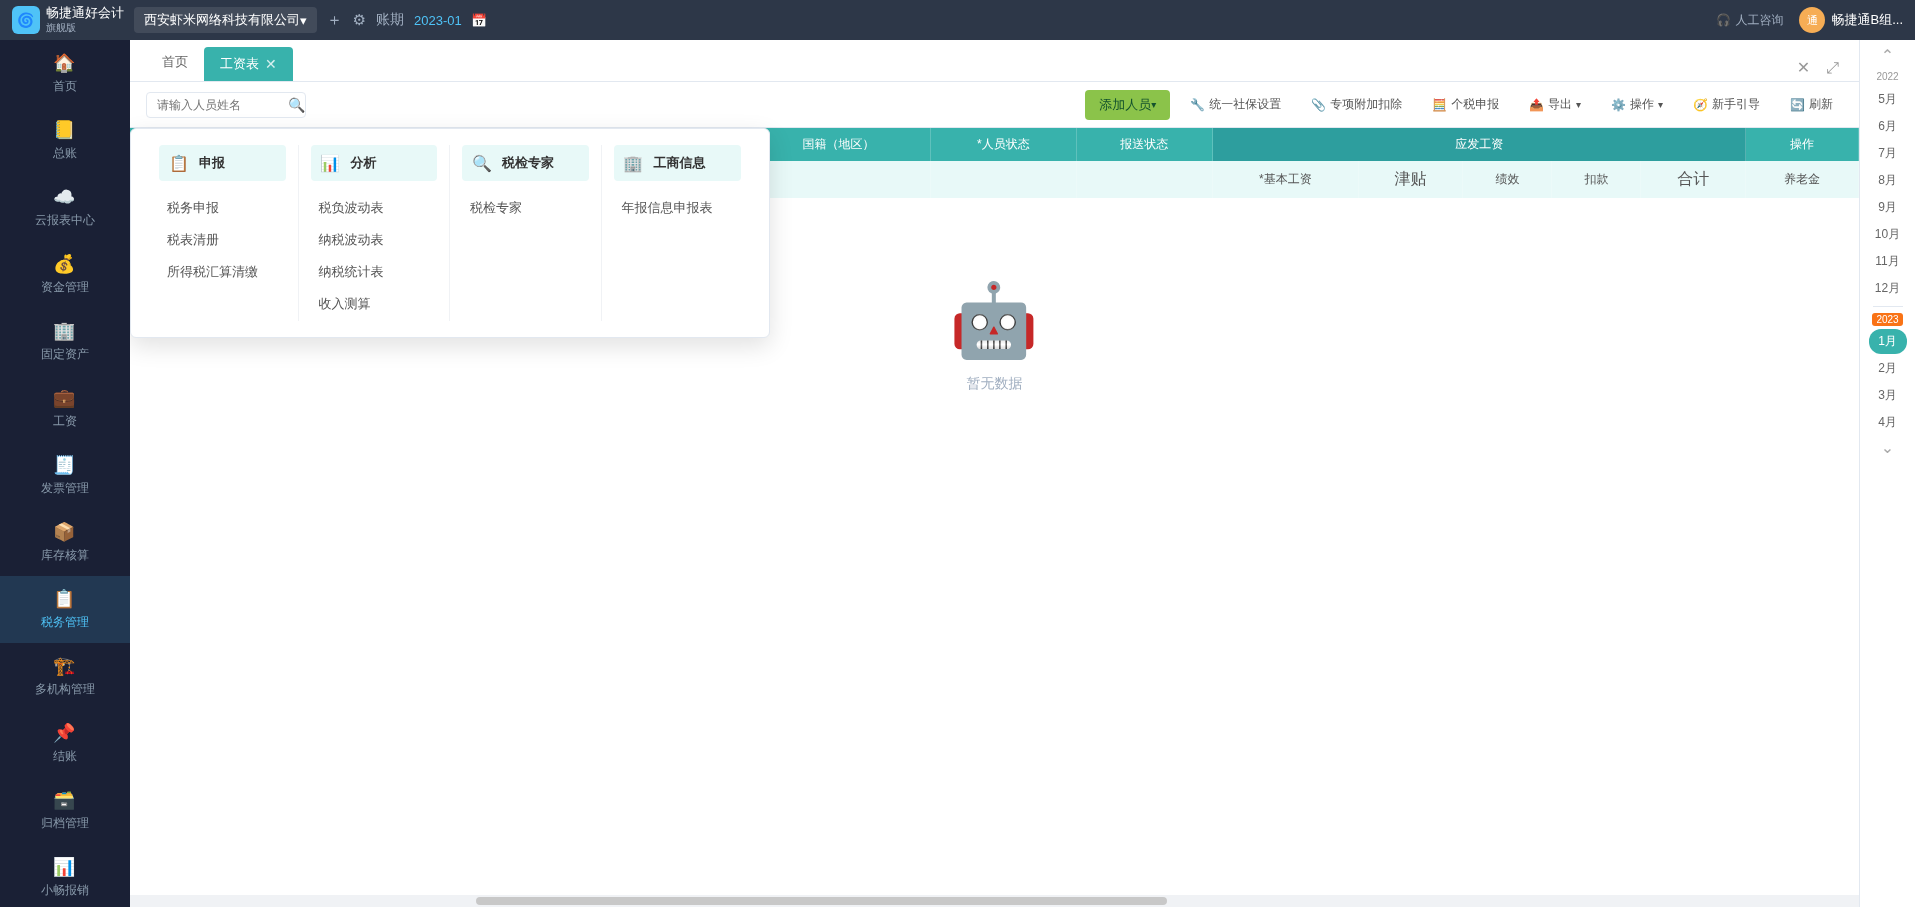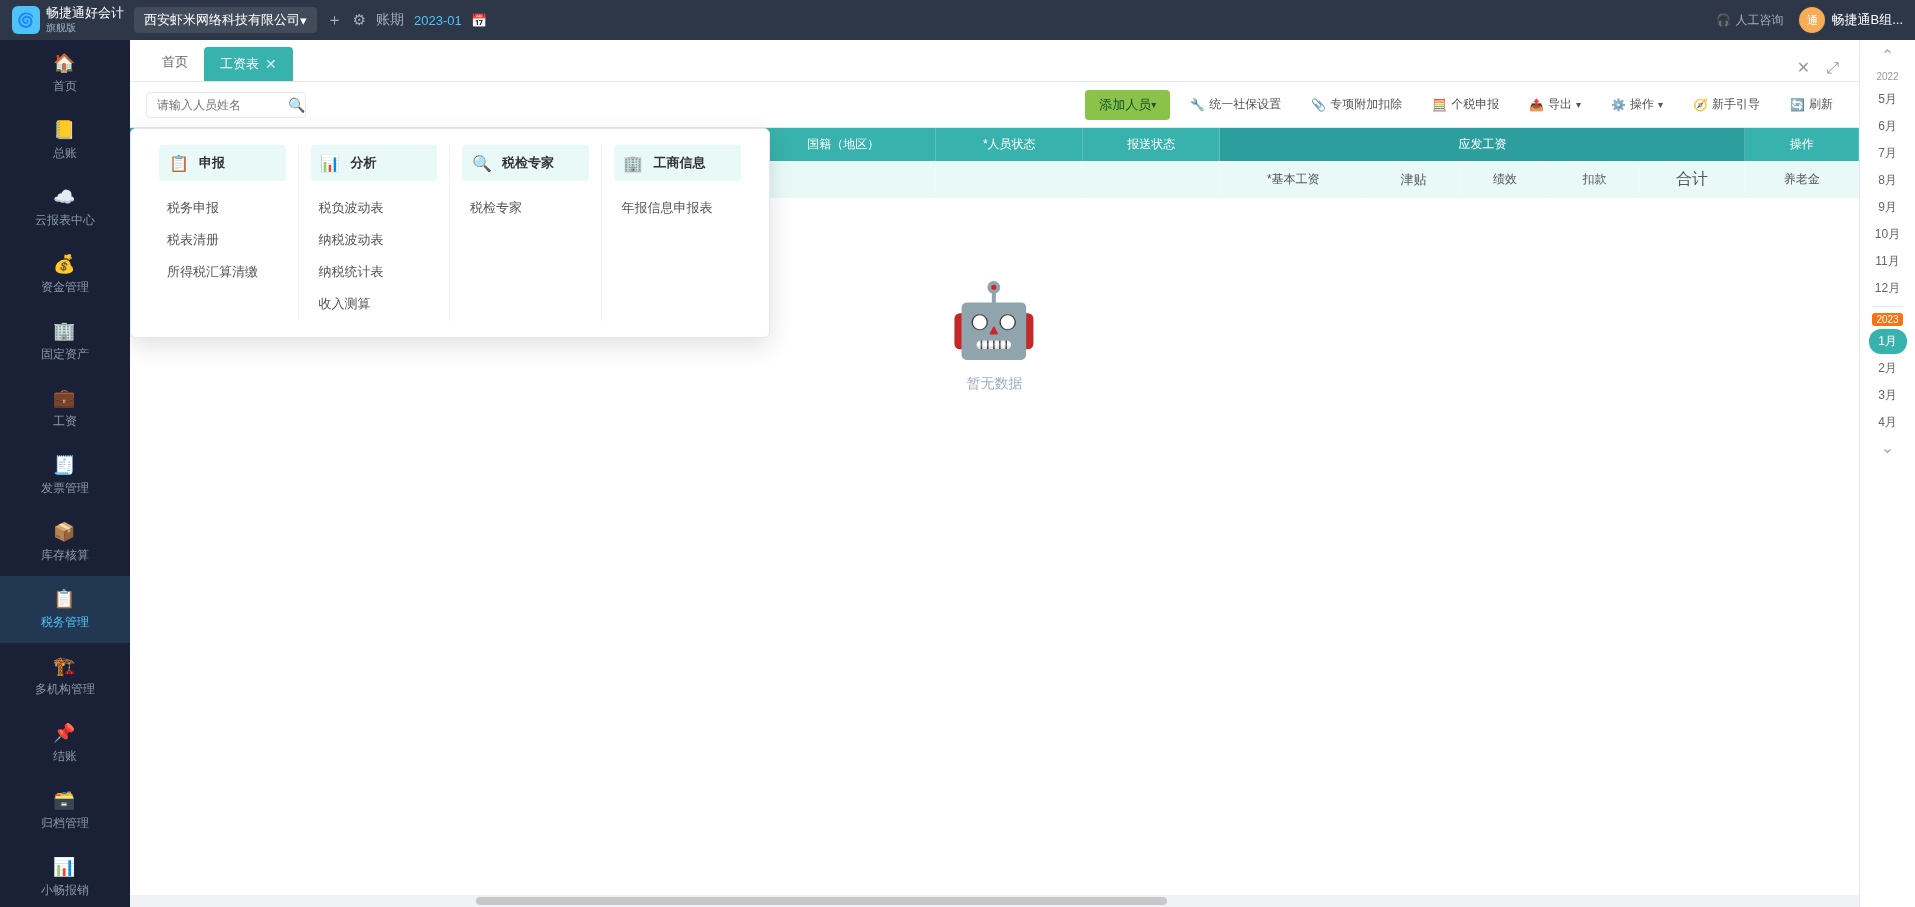--- a/index.html
+++ b/index.html
@@ -468,21 +468,21 @@
               <th style="background:#e8f9f8;color:#555;"></th>
               <th style="background:#e8f9f8;color:#555;"></th>
               <th style="background:#e8f9f8;color:#555;"></th>
               <th style="background:#e8f9f8;color:#555;"></th>
               <th style="background:#e8f9f8;color:#555;"></th>
               <th style="background:#e8f9f8;color:#555;"></th>
               <th style="background:#e8f9f8;color:#555;"></th>
               <th style="background:#e8f9f8;color:#555;"></th>
               <th style="background:#e8f9f8;color:#555;"></th>
               <th style="background:#e8f9f8;color:#555;font-size:12px;">*基本工资</th>
-              <th style="background:#e8f9f8;color:#555;font-size:13px;">津贴</th>
+              <th style="background:#e8f9f8;color:#555;font-size:16px;">津贴</th>
               <th style="background:#e8f9f8;color:#555;font-size:12px;">绩效</th>
               <th style="background:#e8f9f8;color:#555;font-size:12px;">扣款</th>
               <th style="background:#e8f9f8;color:#555;font-size:16px;">合计</th>
               <th style="background:#e8f9f8;color:#555;font-size:12px;">养老金</th>
             </tr>
           </thead>
           <tbody>
             
           </tbody>
         </table>

